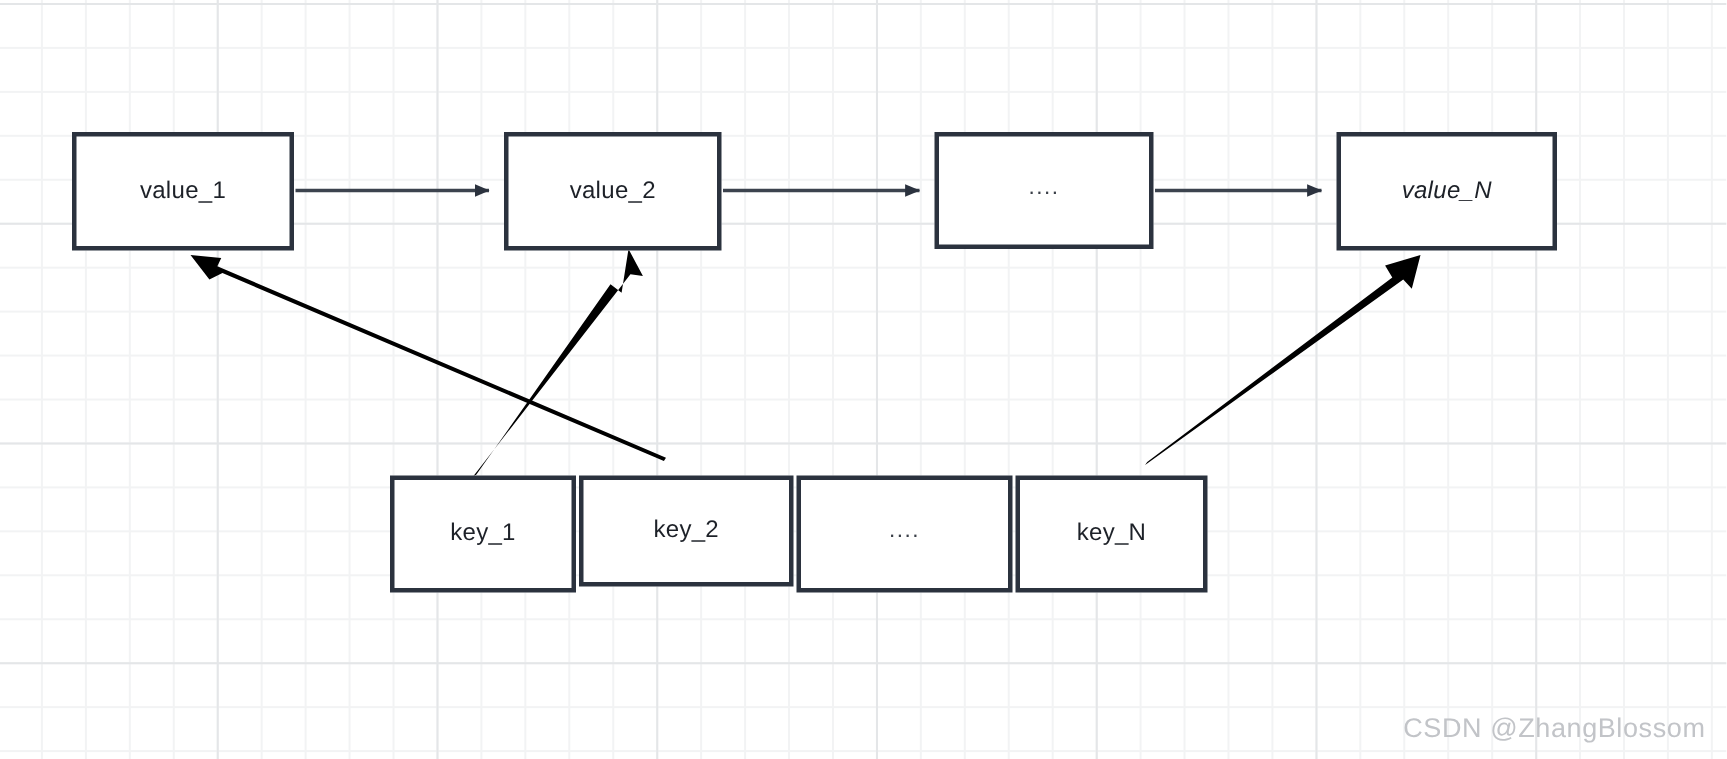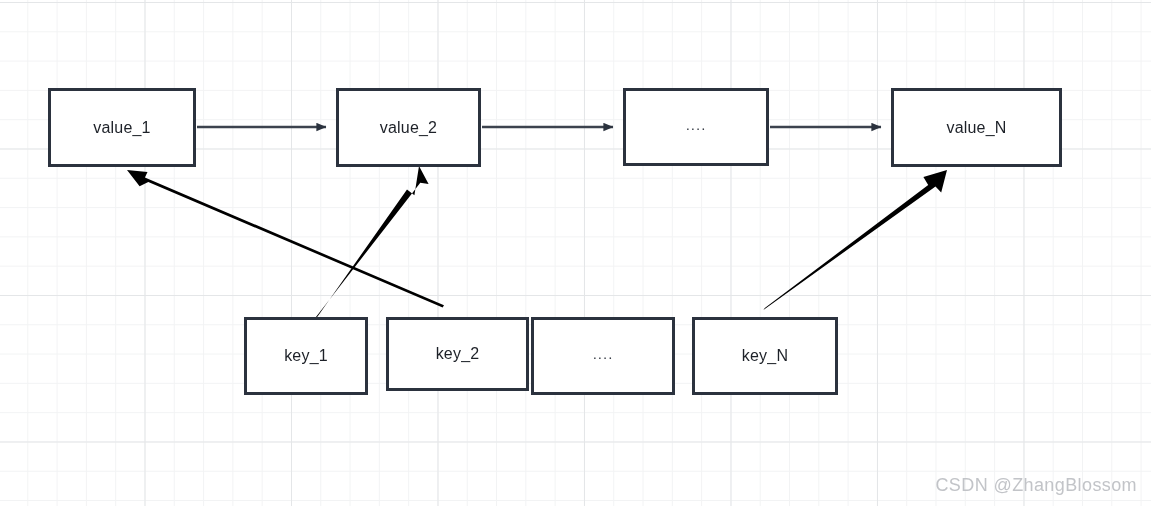--- a/index.html
+++ b/index.html
@@ -101,35 +101,35 @@
   </div>
 
   <div class="node" style="left:336px; top:88px; width:145px; height:79px;">
     <span>value_2</span>
   </div>
 
   <div class="node dots" style="left:623px; top:88px; width:146px; height:78px;">
     <span>....</span>
   </div>
 
-  <div class="node" style="left:891px; top:88px; width:171px; height:79px;">
+  <div class="node" style="left:891px; top:88px; width:147px; height:79px;font-style:italic;">
     <span>value_N</span>
   </div>
 
-  <div class="node" style="left:244px; top:317px; width:124px; height:78px;">
+  <div class="node" style="left:260px; top:317px; width:124px; height:78px;">
     <span>key_1</span>
   </div>
 
   <div class="node" style="left:386px; top:317px; width:143px; height:74px;">
     <span>key_2</span>
   </div>
 
   <div class="node dots" style="left:531px; top:317px; width:144px; height:78px;">
     <span>....</span>
   </div>
 
-  <div class="node" style="left:692px; top:317px; width:146px; height:78px;">
+  <div class="node" style="left:677px; top:317px; width:128px; height:78px;">
     <span>key_N</span>
   </div>
 
   <div class="watermark">CSDN @ZhangBlossom</div>
 
 </div>
 
 </body></html>

